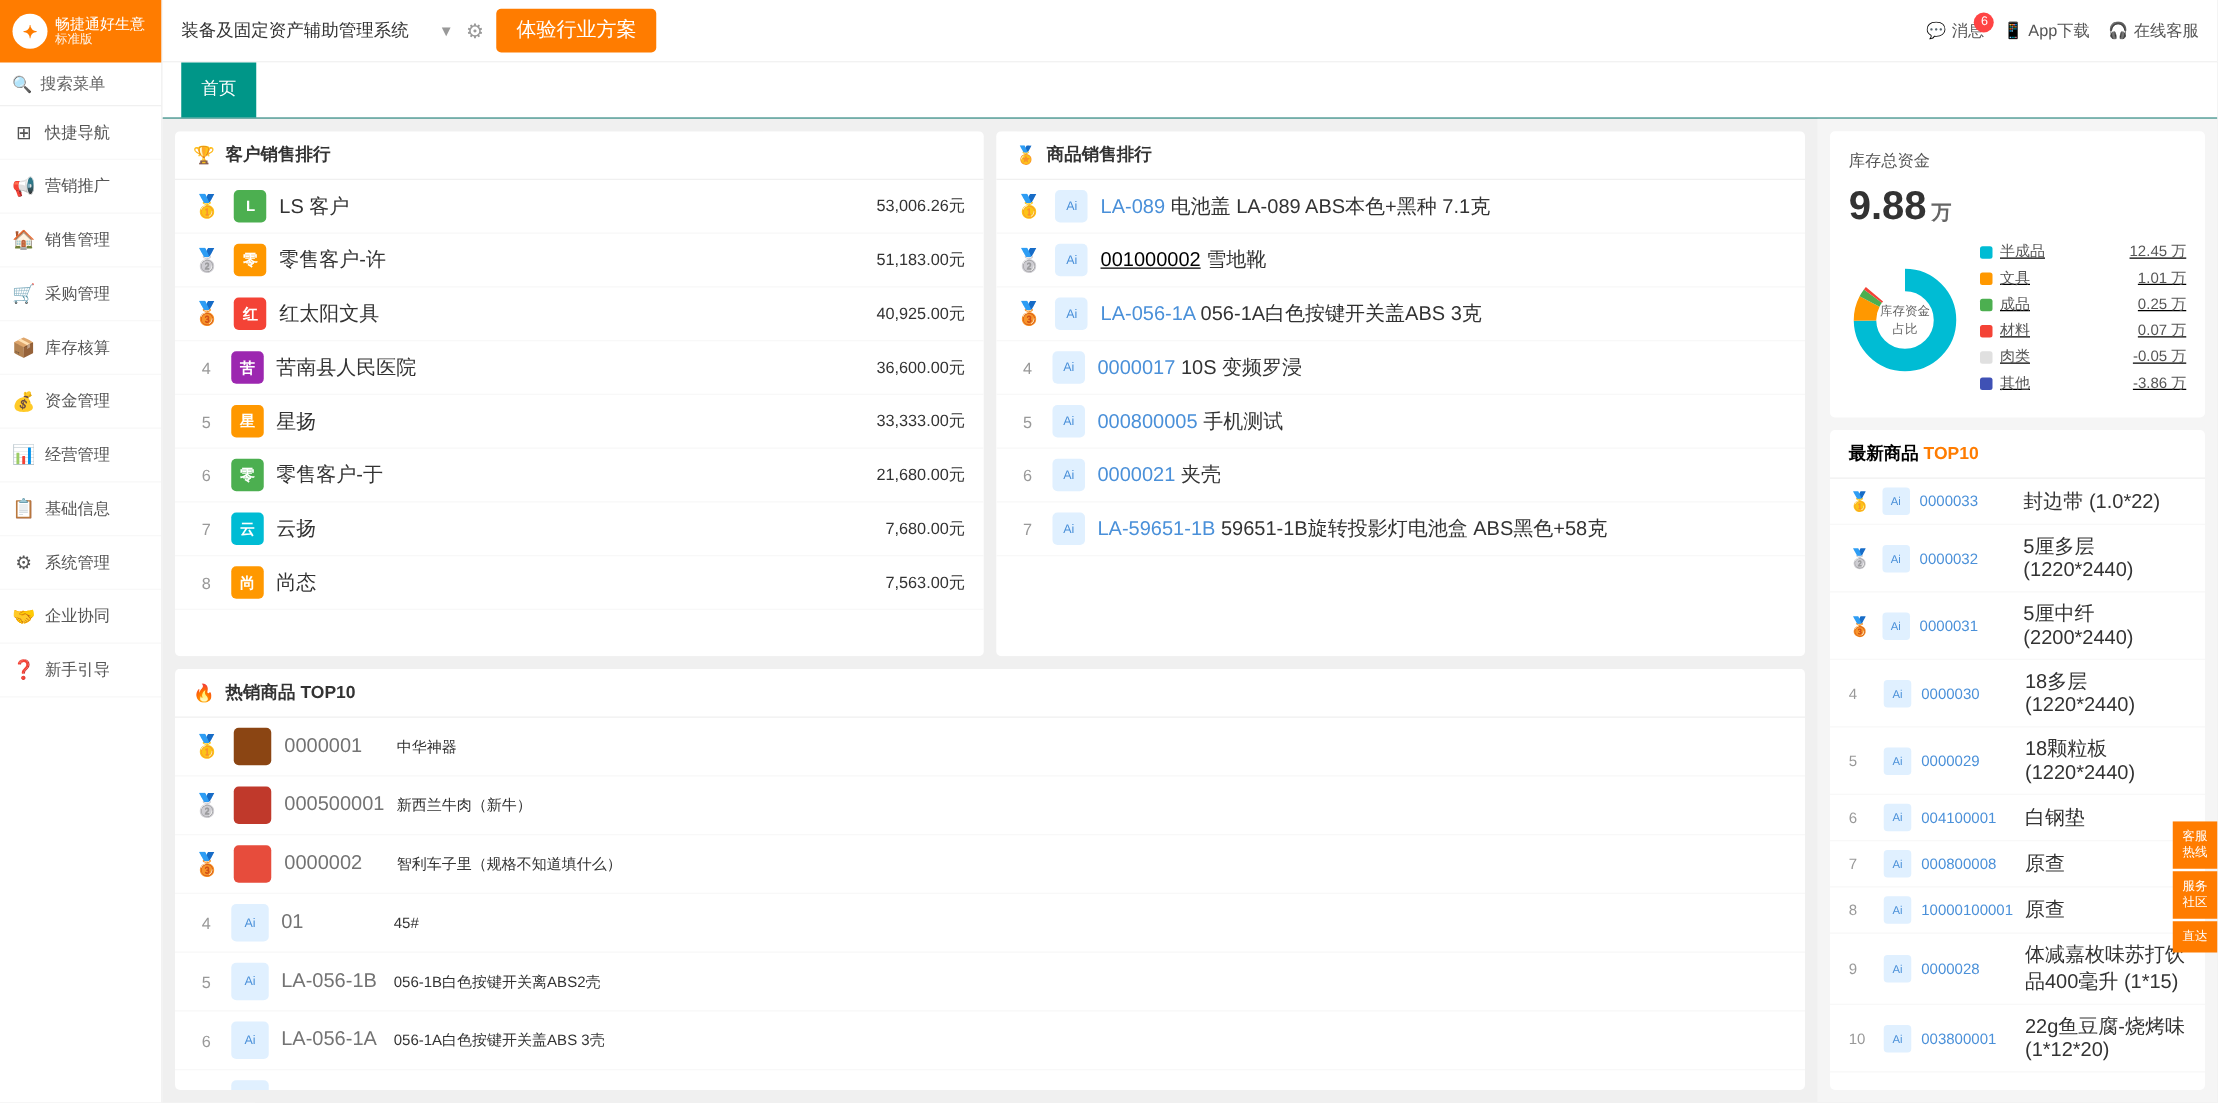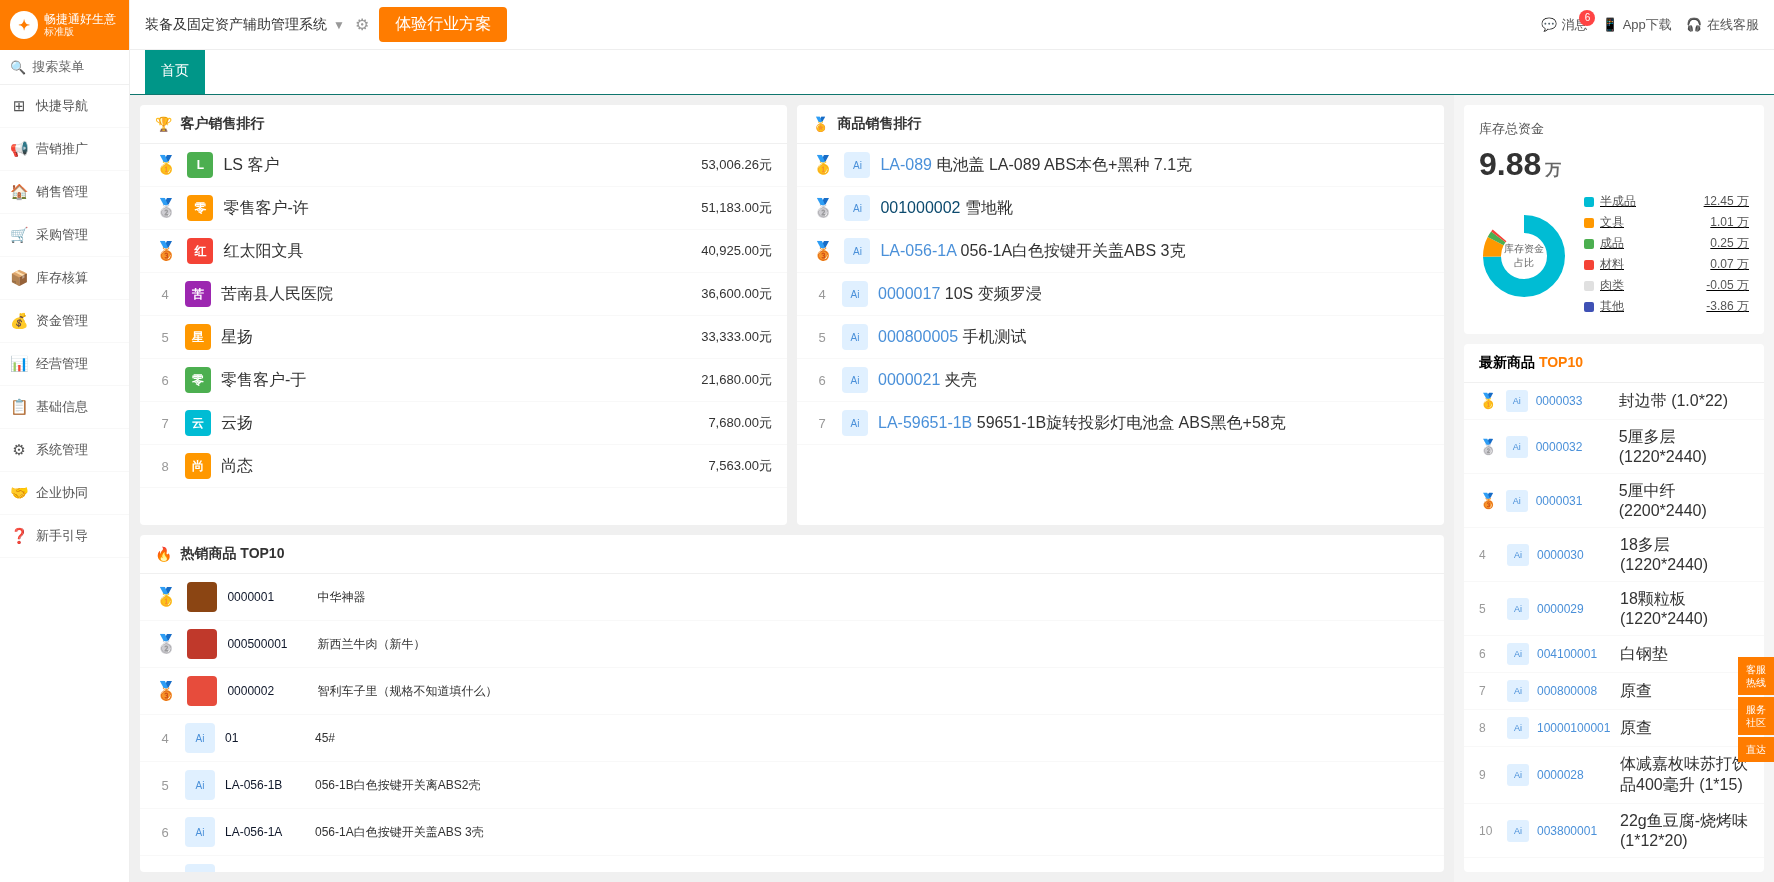--- a/index.html
+++ b/index.html
@@ -62,21 +62,21 @@
       background: #fff;
       height: 50px;
       display: flex;
       align-items: center;
       padding: 0 15px;
       border-bottom: 1px solid #eee;
       gap: 10px;
     }
     .topbar-title {
       font-size: 14px; color: #333;
-      display: flex; align-items: center; gap: 6px;
+      display: flex; align-items: center; gap: 24px;
     }
     .topbar-title .arrow { color: #999; font-size: 12px; }
     .topbar-gear { color: #999; cursor: pointer; font-size: 16px; }
     .btn-trial {
       background: #ff7c00;
       color: #fff;
       border: none;
       padding: 7px 16px;
       border-radius: 4px;
       cursor: pointer;
@@ -181,21 +181,21 @@
       overflow: hidden;
       flex-shrink: 0;
     }
     .hot-thumb-placeholder {
       width: 30px; height: 30px;
       border-radius: 4px;
       background: #e0f0ff;
       display: flex; align-items: center; justify-content: center;
       color: #4a90d9; font-size: 10px; flex-shrink: 0;
     }
-    .hot-code { color: #0f172a; font-size: 12px; width: 80px; }
+    .hot-code { color: #737373; font-size: 16px; width: 80px; }
     .hot-name { flex: 1; color: #333; font-size: 12px; }
 
     
     .right-sidebar {
       width: 320px;
       background: #f5f5f5;
       display: flex;
       flex-direction: column;
       padding: 10px;
       gap: 10px;
@@ -460,21 +460,21 @@
           </div>
           <div id="product-ranking-rows">
               <div class="ranking-row">
     <span style="font-size:18px;">🥇</span>
     <div class="rank-icon-placeholder">Ai</div>
     <span class="rank-name"><span style="color:#4a90d9;">LA-089</span> 电池盖 LA-089 ABS本色+黑种 7.1克</span>
   </div>
               <div class="ranking-row">
     <span style="font-size:18px;">🥈</span>
     <div class="rank-icon-placeholder">Ai</div>
-    <span class="rank-name"><span style="color:#0c4a6e;">001000002</span> 雪地靴</span>
+    <span class="rank-name"><span style="color:#000000;text-decoration:underline;">001000002</span> 雪地靴</span>
   </div>
               <div class="ranking-row">
     <span style="font-size:18px;">🥉</span>
     <div class="rank-icon-placeholder">Ai</div>
     <span class="rank-name"><span style="color:#4a90d9;">LA-056-1A</span> 056-1A白色按键开关盖ABS 3克</span>
   </div>
               <div class="ranking-row">
     <span class="rank-num">4</span>
     <div class="rank-icon-placeholder">Ai</div>
     <span class="rank-name"><span style="color:#4a90d9;">0000017</span> 10S 变频罗浸</span>

